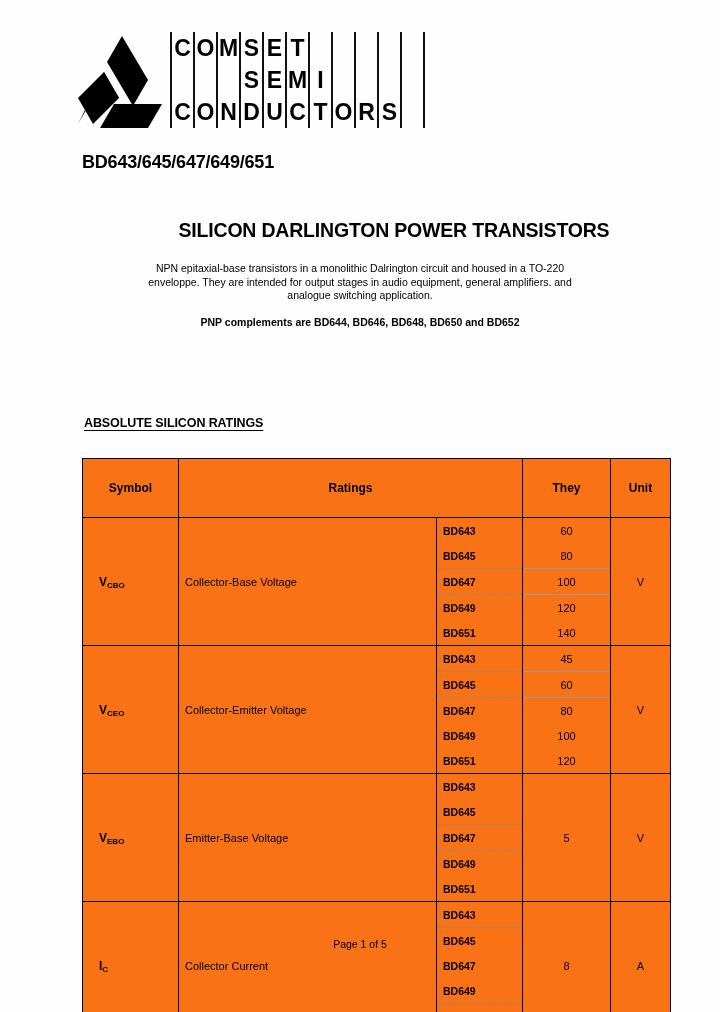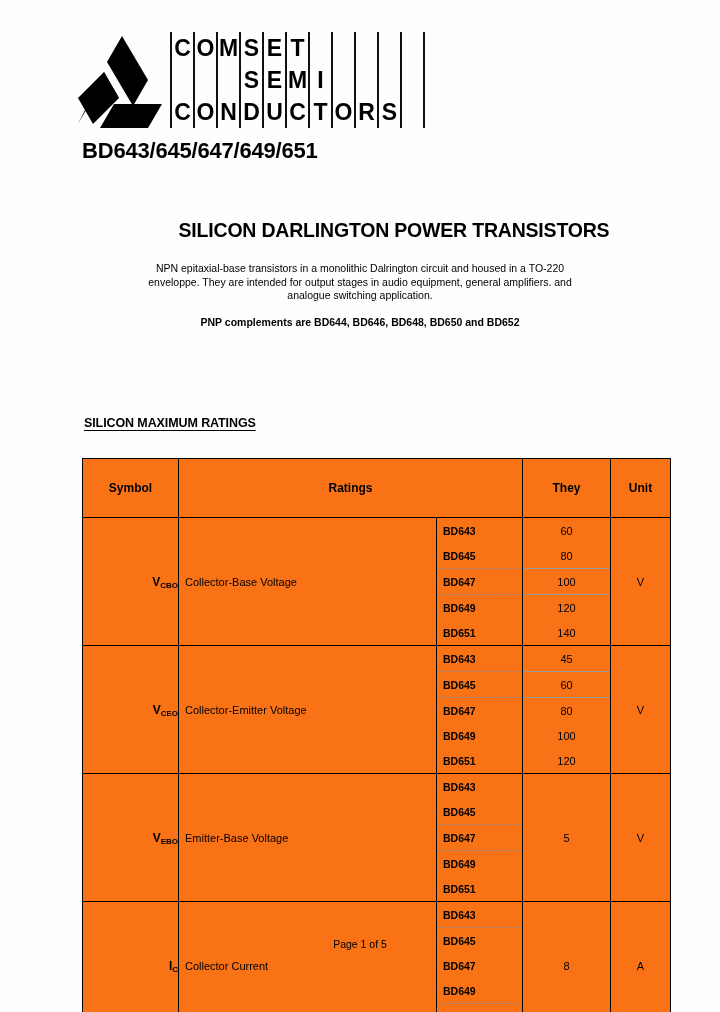--- a/index.html
+++ b/index.html
@@ -71,22 +71,22 @@
     line-height: 32px;
     text-align: center;
     color: #000;
     width: 23px;
   }
 
   
   .part-line {
     position: absolute;
     left: 82px;
-    top: 138px;
-    font-size: 22px;
+    top: 152px;
+    font-size: 18px;
     font-weight: bold;
     letter-spacing: -0.2px;
   }
 
   
   .main-title {
     position: absolute;
     left: 0;
     top: 219px;
     width: 720px;
@@ -154,22 +154,22 @@
     font-weight: bold;
     font-size: 12px;
   }
   .col-symbol { width: 96px; }
   .col-rating { width: 258px; }
   .col-part   { width: 86px; }
   .col-value  { width: 88px; }
   .col-unit   { width: 60px; }
 
   td.symbol-cell {
-    text-align: right;
-    padding-left: 4px;
+    text-align: left;
+    padding-left: 16px;
     font-size: 12px;
     font-weight: bold;
   }
   td.symbol-cell .sub {
     font-size: 8px;
     vertical-align: baseline;
     position: relative;
     top: 2px;
     font-weight: bold;
   }
@@ -283,21 +283,21 @@
   </div>
 
   <div class="part-line">BD643/645/647/649/651</div>
 
   <div class="main-title">SILICON DARLINGTON POWER TRANSISTORS</div>
 
   <div class="desc">NPN epitaxial-base transistors in a monolithic Dalrington circuit and housed in a TO-220 enveloppe. They are intended for output stages in audio equipment, general amplifiers. and analogue switching application.</div>
 
   <div class="desc-2">PNP complements are BD644, BD646, BD648, BD650 and BD652</div>
 
-  <div class="section-heading">SILICON MAXIMUM RATINGS</div>
+  <div class="section-heading">ABSOLUTE SILICON RATINGS</div>
 
   <table class="ratings-table">
     <colgroup>
       <col class="col-symbol">
       <col class="col-rating">
       <col class="col-part">
       <col class="col-value">
       <col class="col-unit">
     </colgroup>
     <thead>

